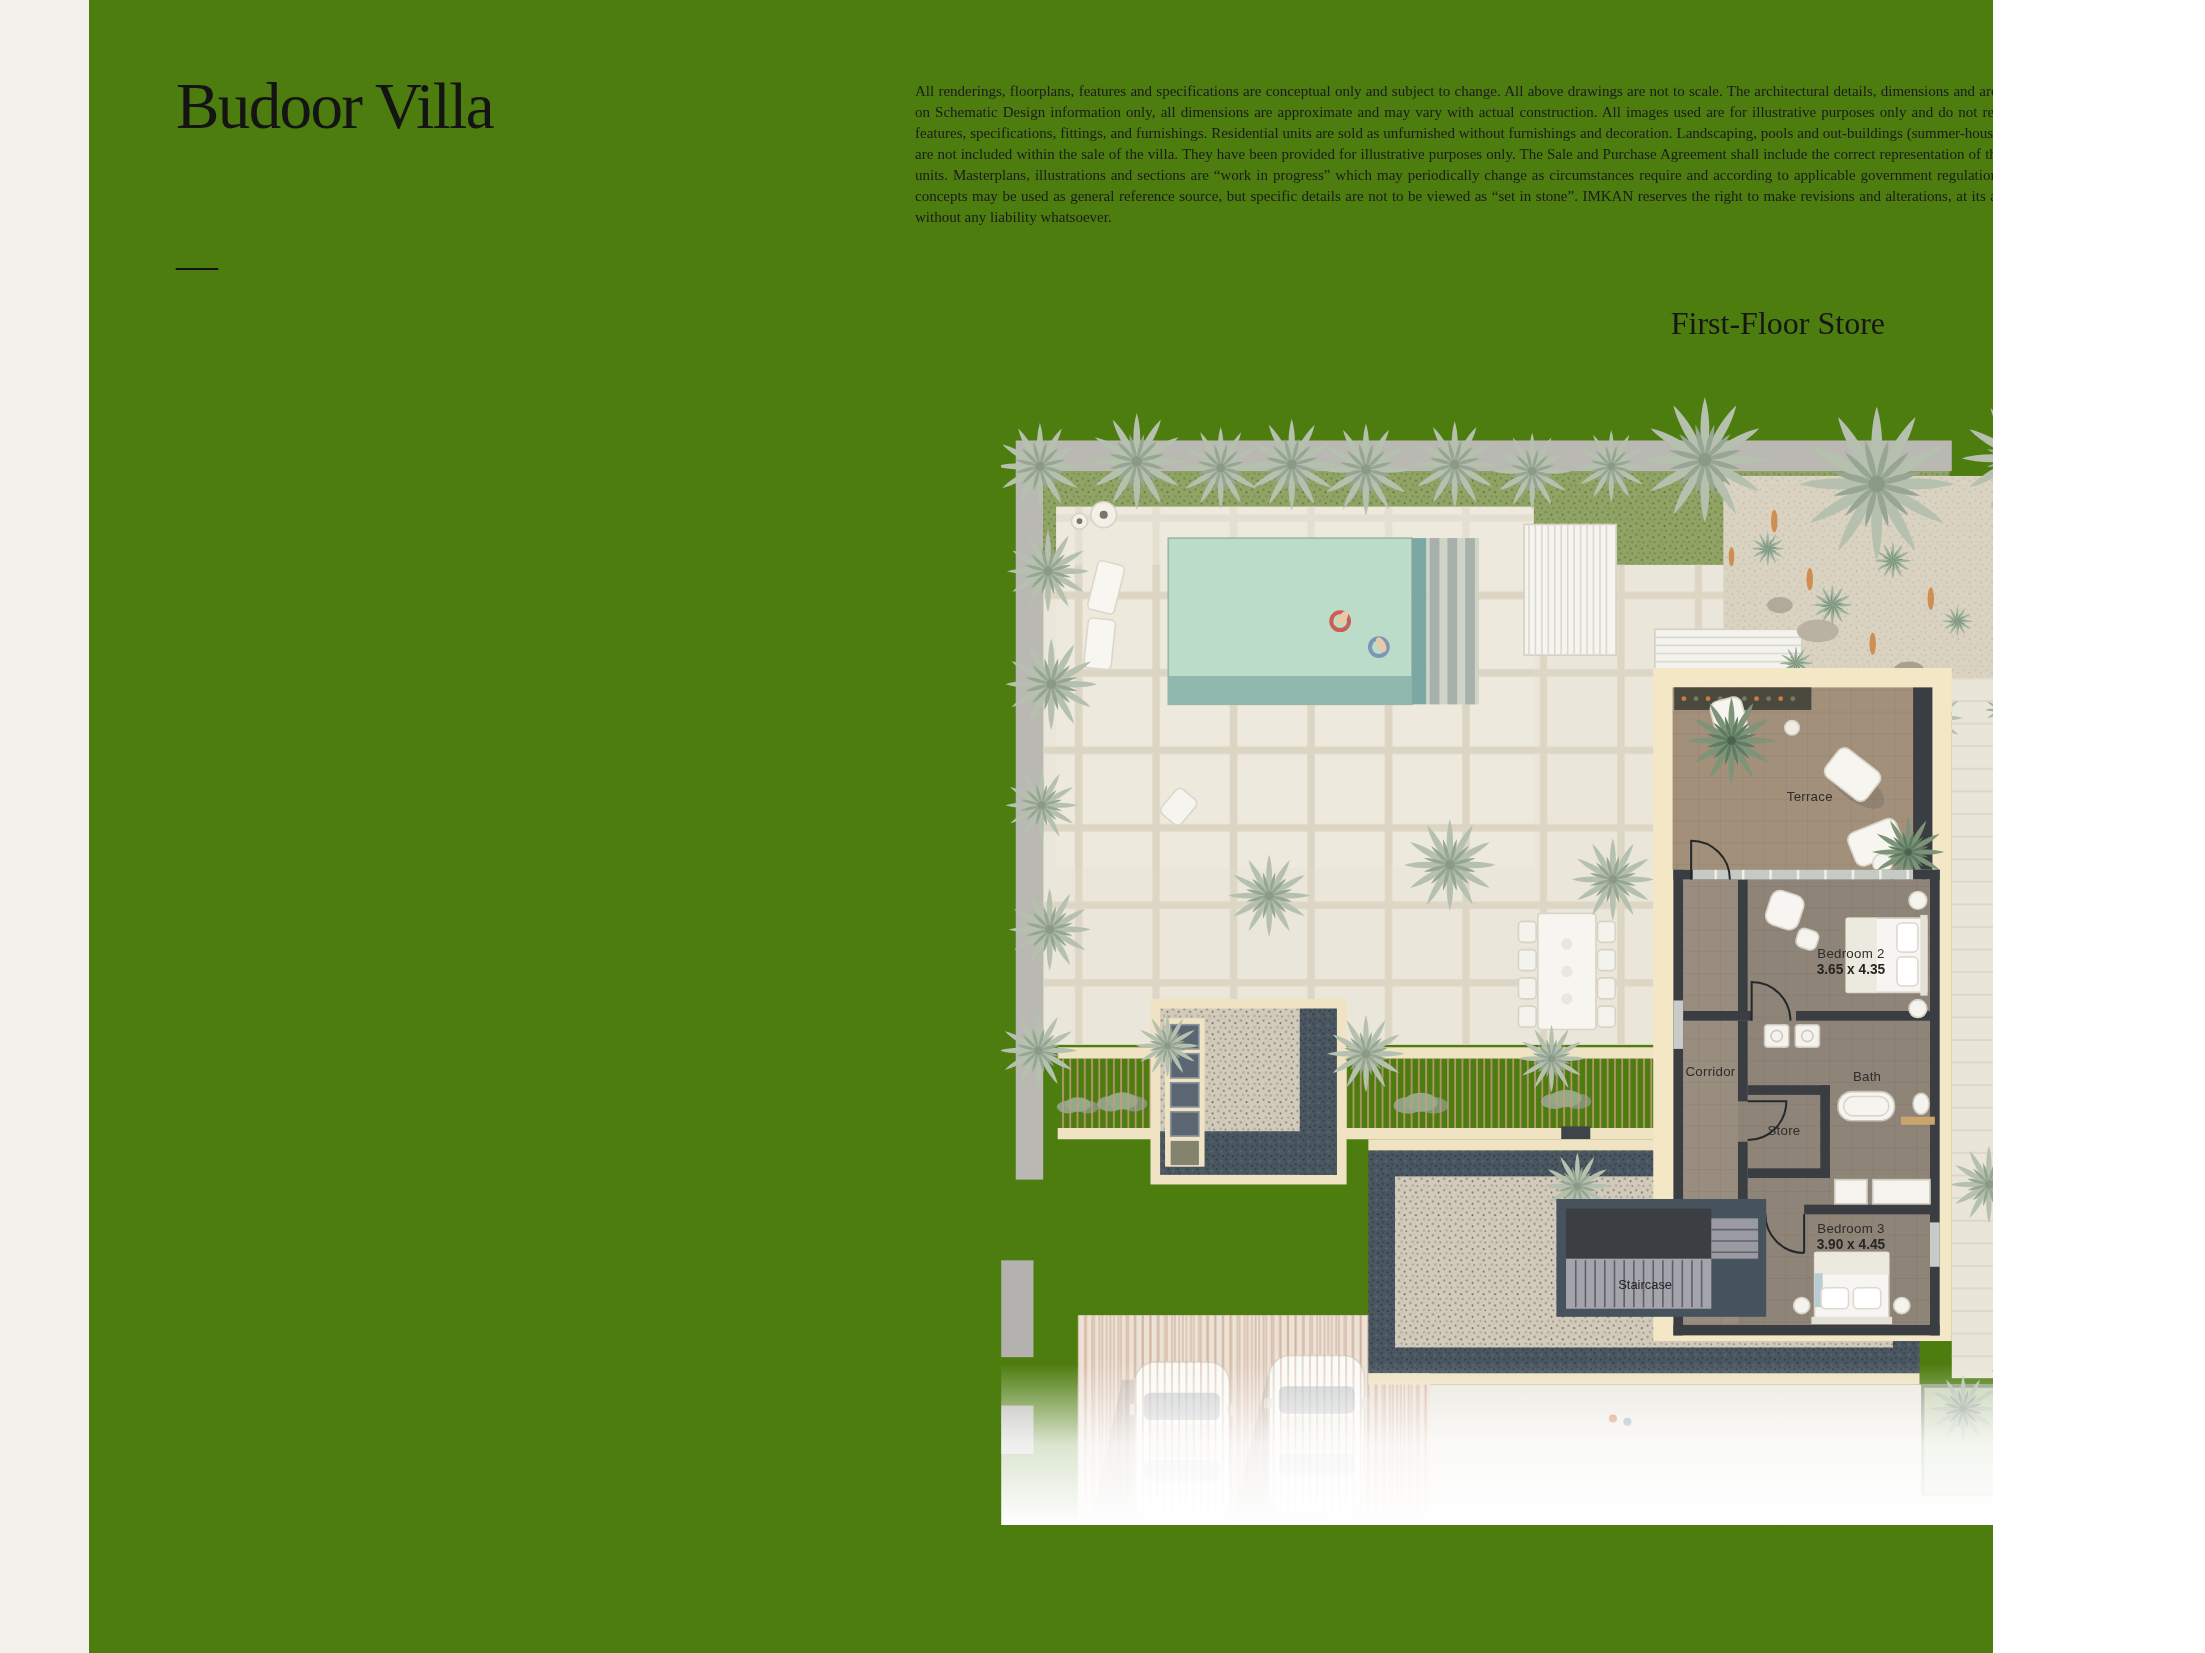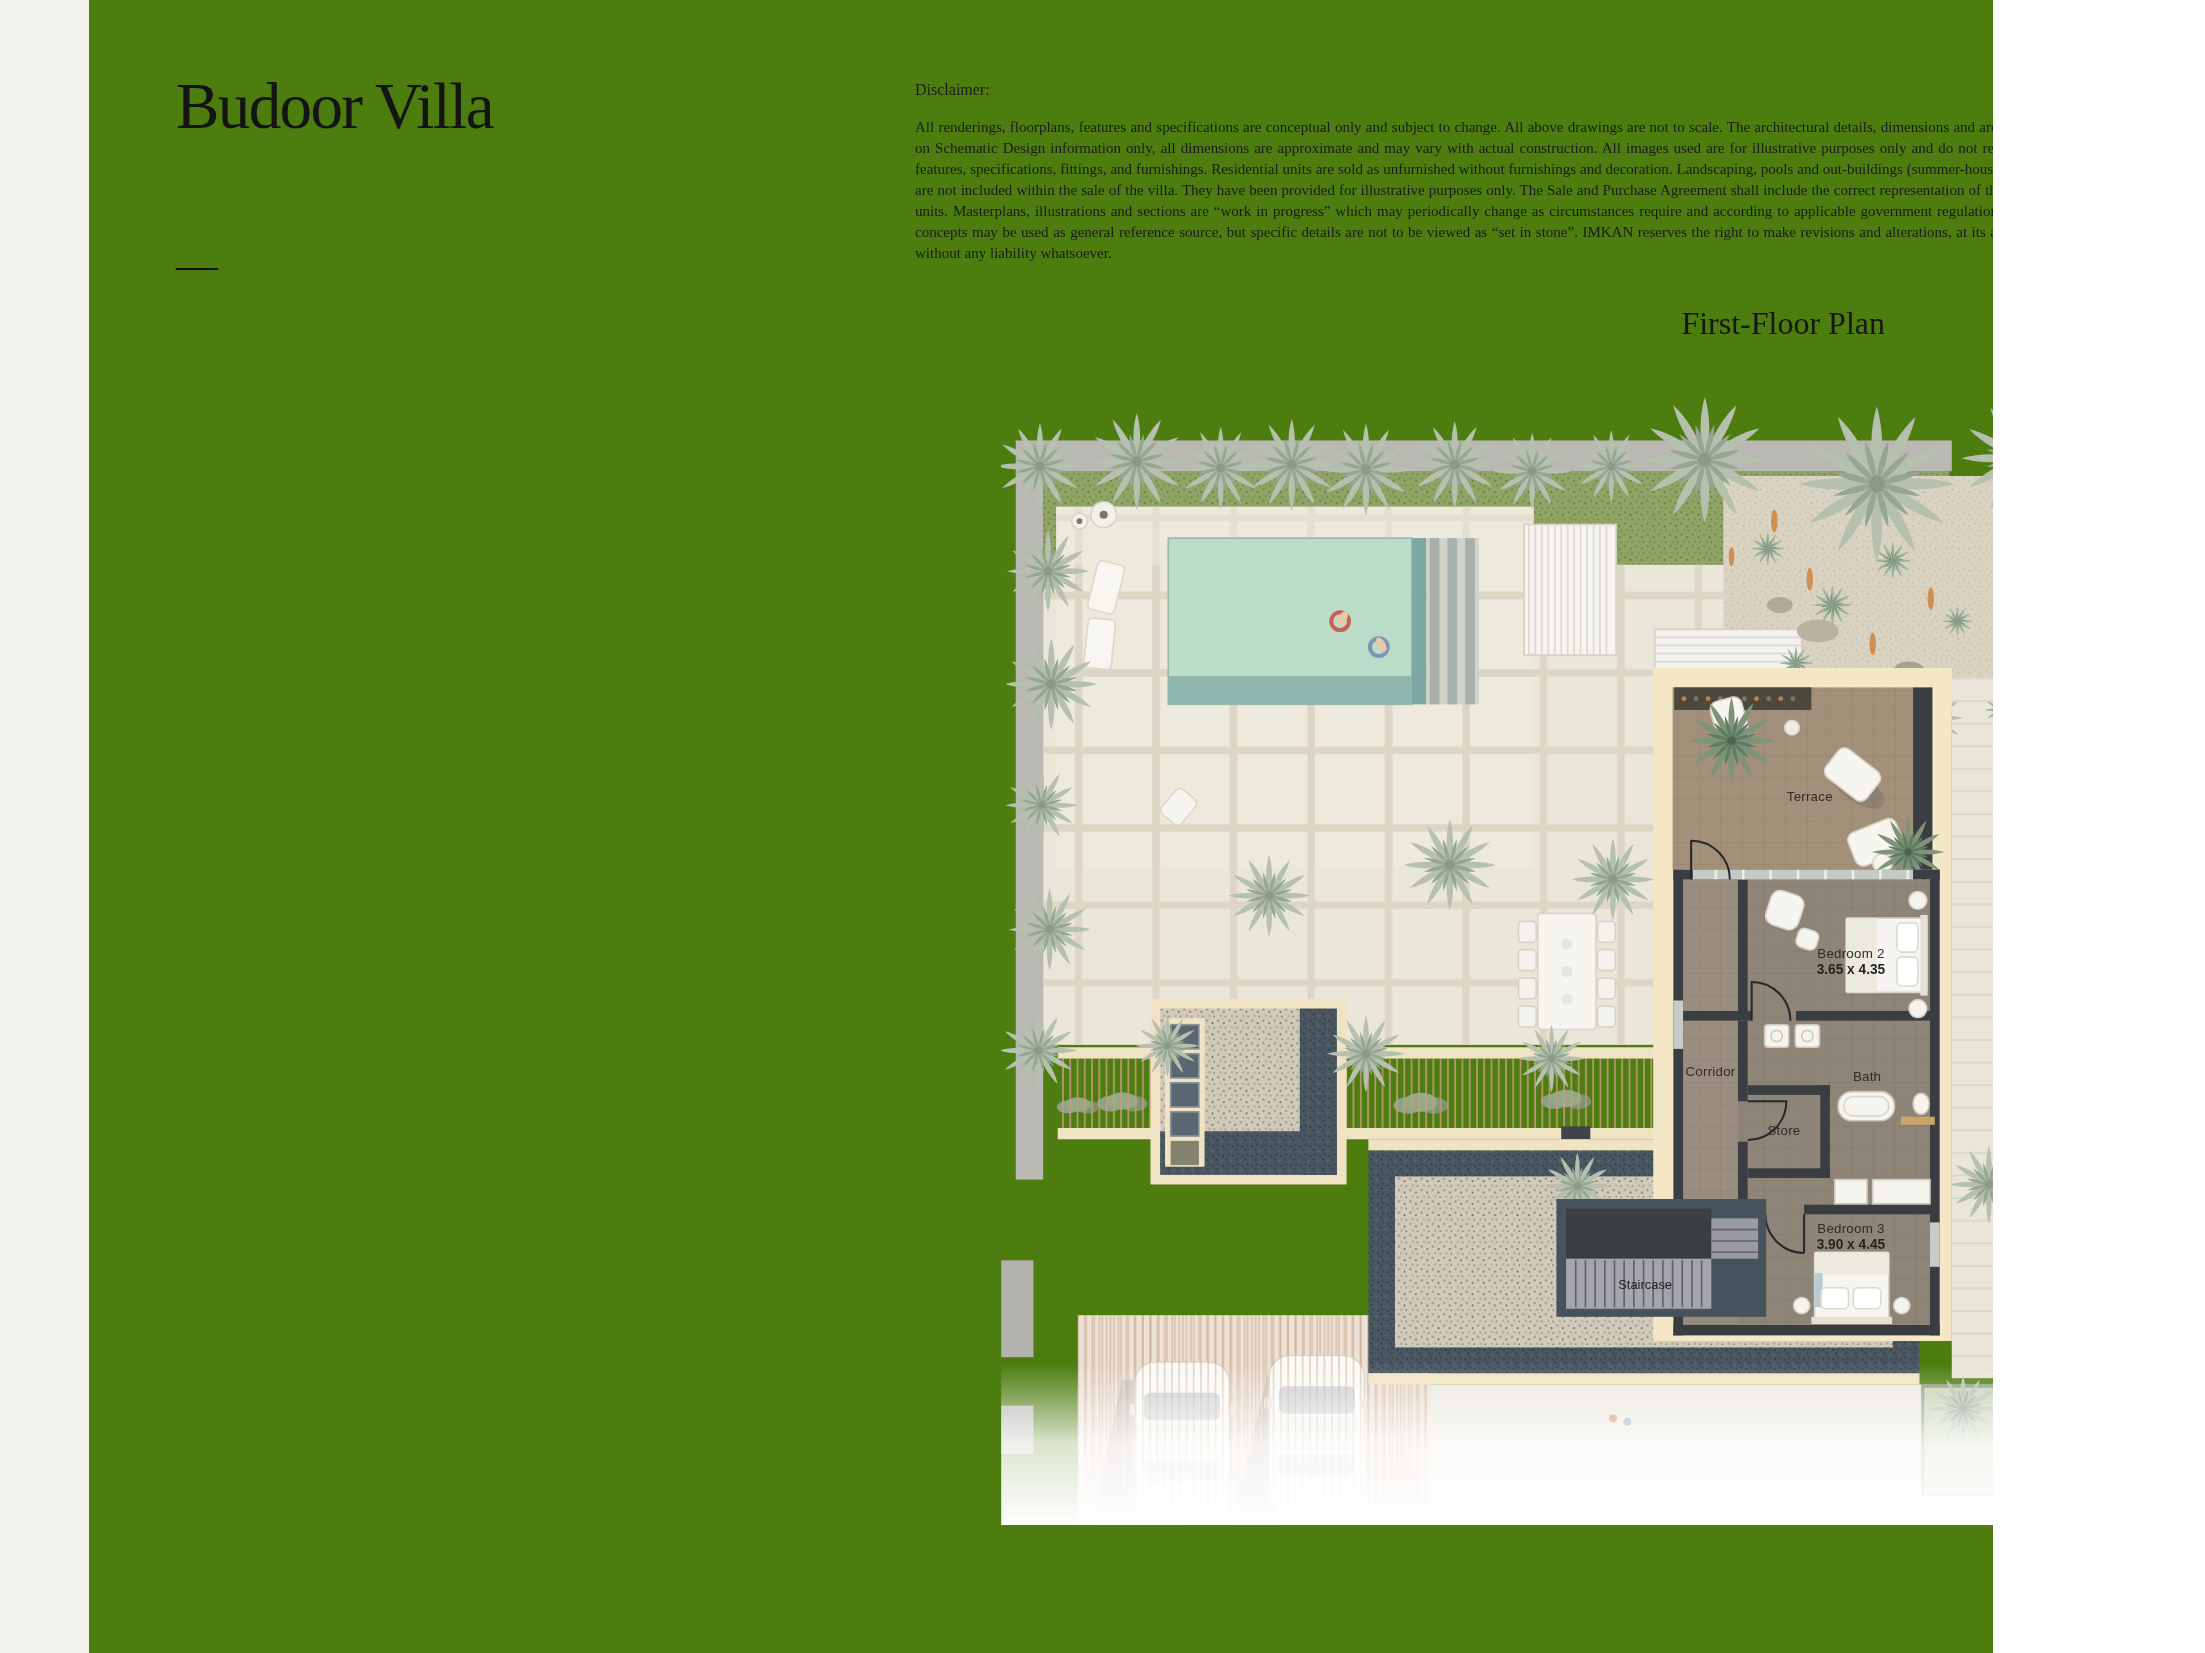--- a/index.html
+++ b/index.html
@@ -23,25 +23,24 @@
 </head>
 <body>
 
 <div class="page">
   <div class="left-strip"></div>
 
   <h1 class="page-title">Budoor Villa</h1>
   <div class="title-divider">—</div>
 
   <div class="disclaimer">
-    <h2>Disclaimer:</h2>
     <p>All renderings, floorplans, features and specifications are conceptual only and subject to change. All above drawings are not to scale. The architectural details, dimensions and area in the plan are based on Schematic Design information only, all dimensions are approximate and may vary with actual construction. All images used are for illustrative purposes only and do not represent the actual size, features, specifications, fittings, and furnishings. Residential units are sold as unfurnished without furnishings and decoration. Landscaping, pools and out-buildings (summer-house, majlis, drivers room) are not included within the sale of the villa. They have been provided for illustrative purposes only. The Sale and Purchase Agreement shall include the correct representation of the items included in the units. Masterplans, illustrations and sections are “work in progress” which may periodically change as circumstances require and according to applicable government regulations and permits. Overall concepts may be used as general reference source, but specific details are not to be viewed as “set in stone”. IMKAN reserves the right to make revisions and alterations, at its absolute discretion, and without any liability whatsoever.</p>
   </div>
 
-  <h3 class="plan-heading">First-Floor Plan</h3>
+  <h3 class="plan-heading">First-Floor Store</h3>
 
   <svg class="plan-svg" viewBox="0 0 1380 1440" xmlns="http://www.w3.org/2000/svg">
     <defs>
       <path id="leaf" d="M0 0C2.8 -8 2.8 -21 0 -30C-2.8 -21 -2.8 -8 0 0Z"></path>
       <g id="star12">
         <use href="#leaf"></use>
           <use href="#leaf" transform="rotate(30)"></use>
           <use href="#leaf" transform="rotate(60)"></use>
         <use href="#leaf" transform="rotate(90)"></use>
           <use href="#leaf" transform="rotate(120)"></use>

